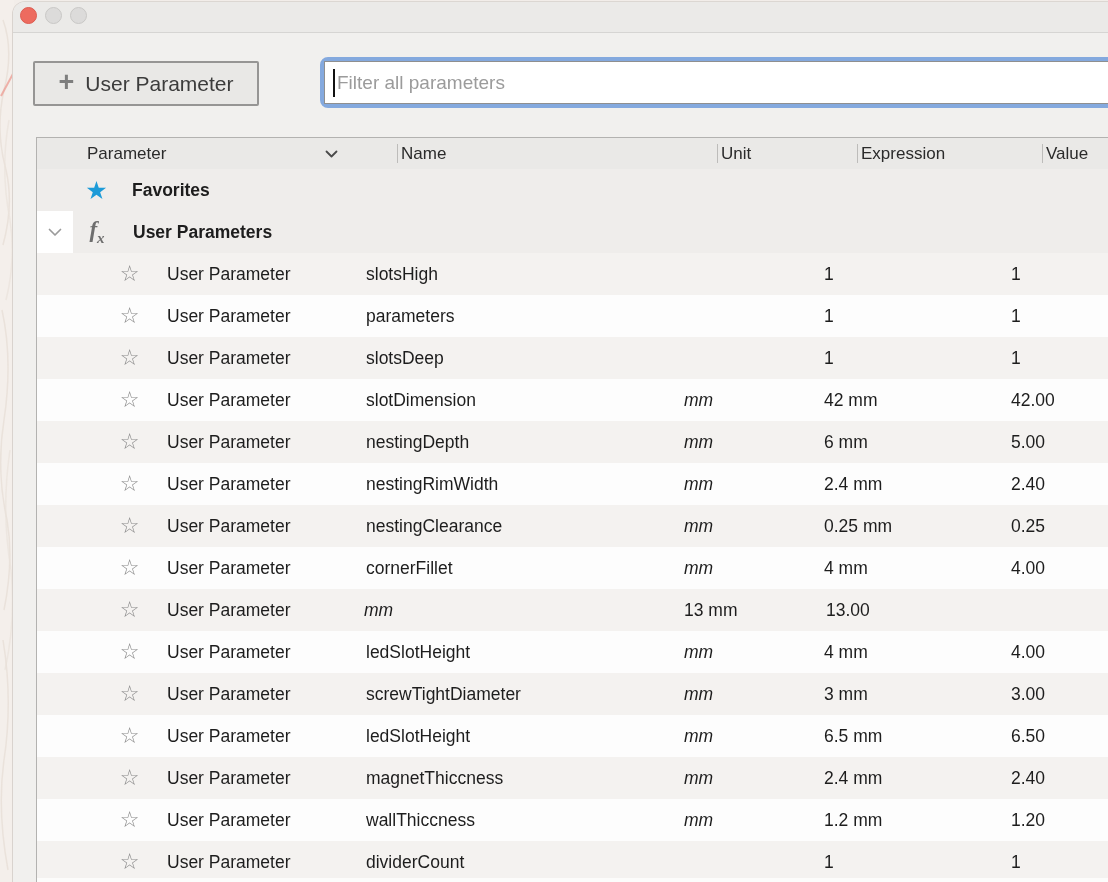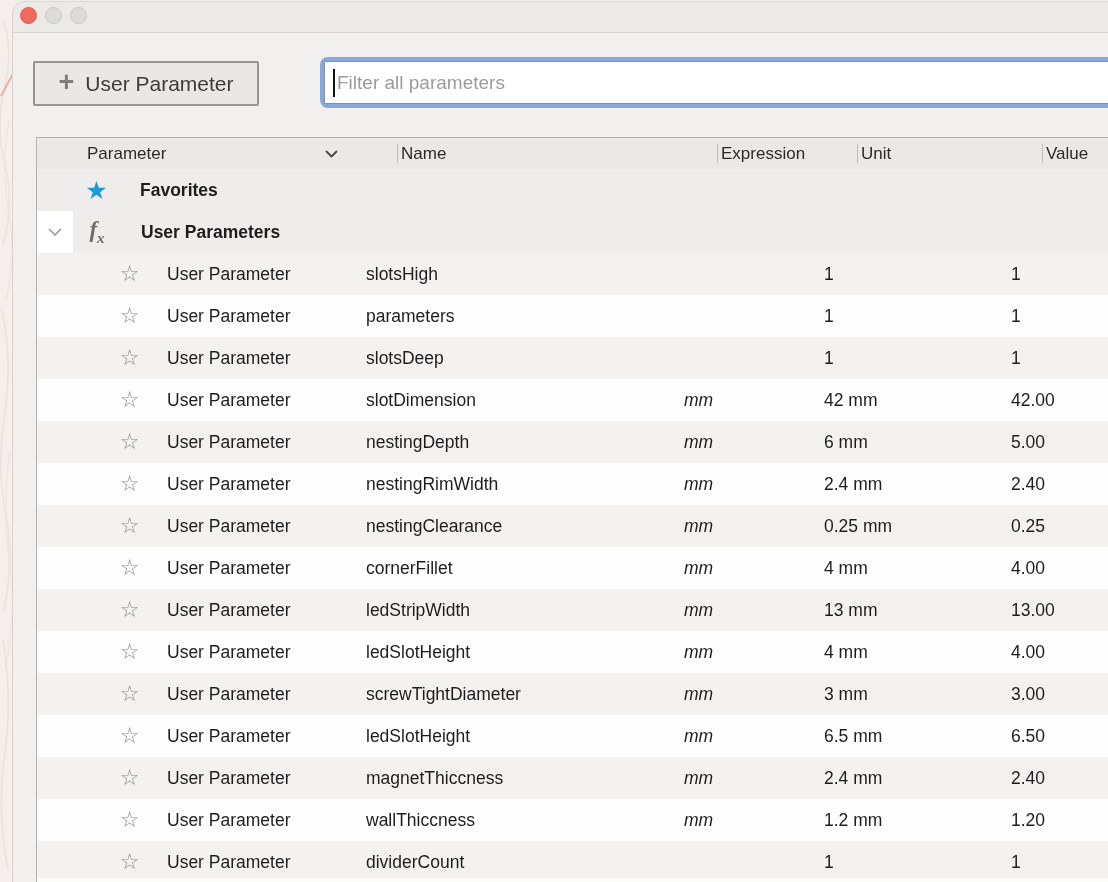--- a/index.html
+++ b/index.html
@@ -51,21 +51,21 @@
   .group { display:grid; grid-template-columns:36px 1fr; height:42px; background:#efedeb;
            align-items:stretch; font-size:17.5px; font-weight:bold; color:#1d1d1d; }
   .group .expander { display:flex; align-items:center; justify-content:center; }
   .group.user-params .expander { background:#ffffff; }
   .gcontent { display:flex; align-items:center; }
   .gicon { width:24px; margin-left:12px; text-align:center; }
   .gicon.star { color:#1d9bd8; font-size:25px; line-height:1; }
   .gicon.fx { color:#6e6e6e; font-family:"Liberation Serif","DejaVu Serif",serif;
               font-style:italic; font-size:23px; font-weight:bold; }
   .gicon.fx sub { font-size:15px; }
-  .glabel { margin-left:32px; }
+  .glabel { margin-left:24px; }
 
   .row { display:grid; grid-template-columns:36px 280px 320px 140px 185px 1fr; height:42px;
          align-items:center; font-size:17.5px; color:#1d1d1d; background:#fdfdfd; }
   .row.shade { background:#f4f2f0; }
   .cell-param { display:flex; align-items:center; padding-left:45px; gap:26px; }
   .star { width:23px; text-align:center; color:#8d8d8d; font-size:22px; line-height:1; }
   .cell-name { padding-left:13px; }
   .cell-unit { padding-left:11px;font-style:italic; }
   .cell-expr { padding-left:11px; }
   .cell-val  { padding-left:13px; }
@@ -113,24 +113,24 @@
         <div class="hcell first">
           <span>Parameter</span>
           <svg class="chev" width="13" height="8" viewBox="0 0 13 8">
             <polyline points="1.5,1.5 6.5,6.5 11.5,1.5" fill="none" stroke="#4a4a4a" stroke-width="1.8" stroke-linecap="round" stroke-linejoin="round"></polyline>
           </svg>
         </div>
         <div class="hcell">
             <span>Name</span>
           </div>
         <div class="hcell">
-            <span>Expression</span>
+            <span>Unit</span>
           </div>
         <div class="hcell">
-            <span>Unit</span>
+            <span>Expression</span>
           </div>
         <div class="hcell">
             <span>Value</span>
           </div>
       </div>
 
       <div class="group favorites">
         <div class="expander"></div>
         <div class="gcontent">
           <span class="gicon star">★</span>
@@ -238,21 +238,20 @@
     <div class="cell-unit">mm</div>
     <div class="cell-expr">4 mm</div>
     <div class="cell-val">4.00</div>
   </div>
           <div class="row shade">
     <div class="expander-cell"></div>
     <div class="cell-param">
       <span class="star">☆</span>
       <span>User Parameter</span>
     </div>
-    <div class="cell-name">ledStripWidth</div>
     <div class="cell-unit">mm</div>
     <div class="cell-expr">13 mm</div>
     <div class="cell-val">13.00</div>
   </div>
           <div class="row">
     <div class="expander-cell"></div>
     <div class="cell-param">
       <span class="star">☆</span>
       <span>User Parameter</span>
     </div>

